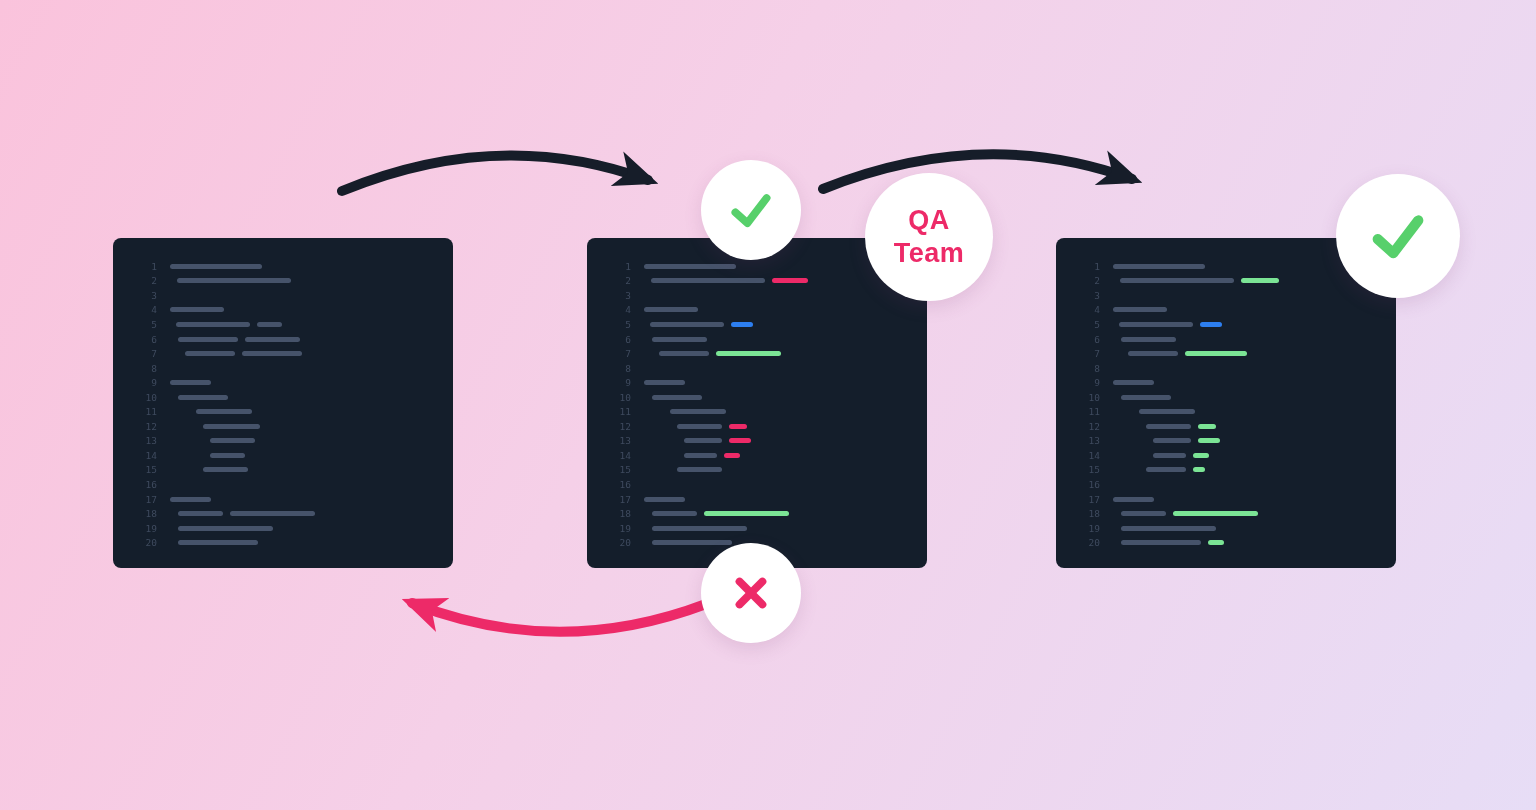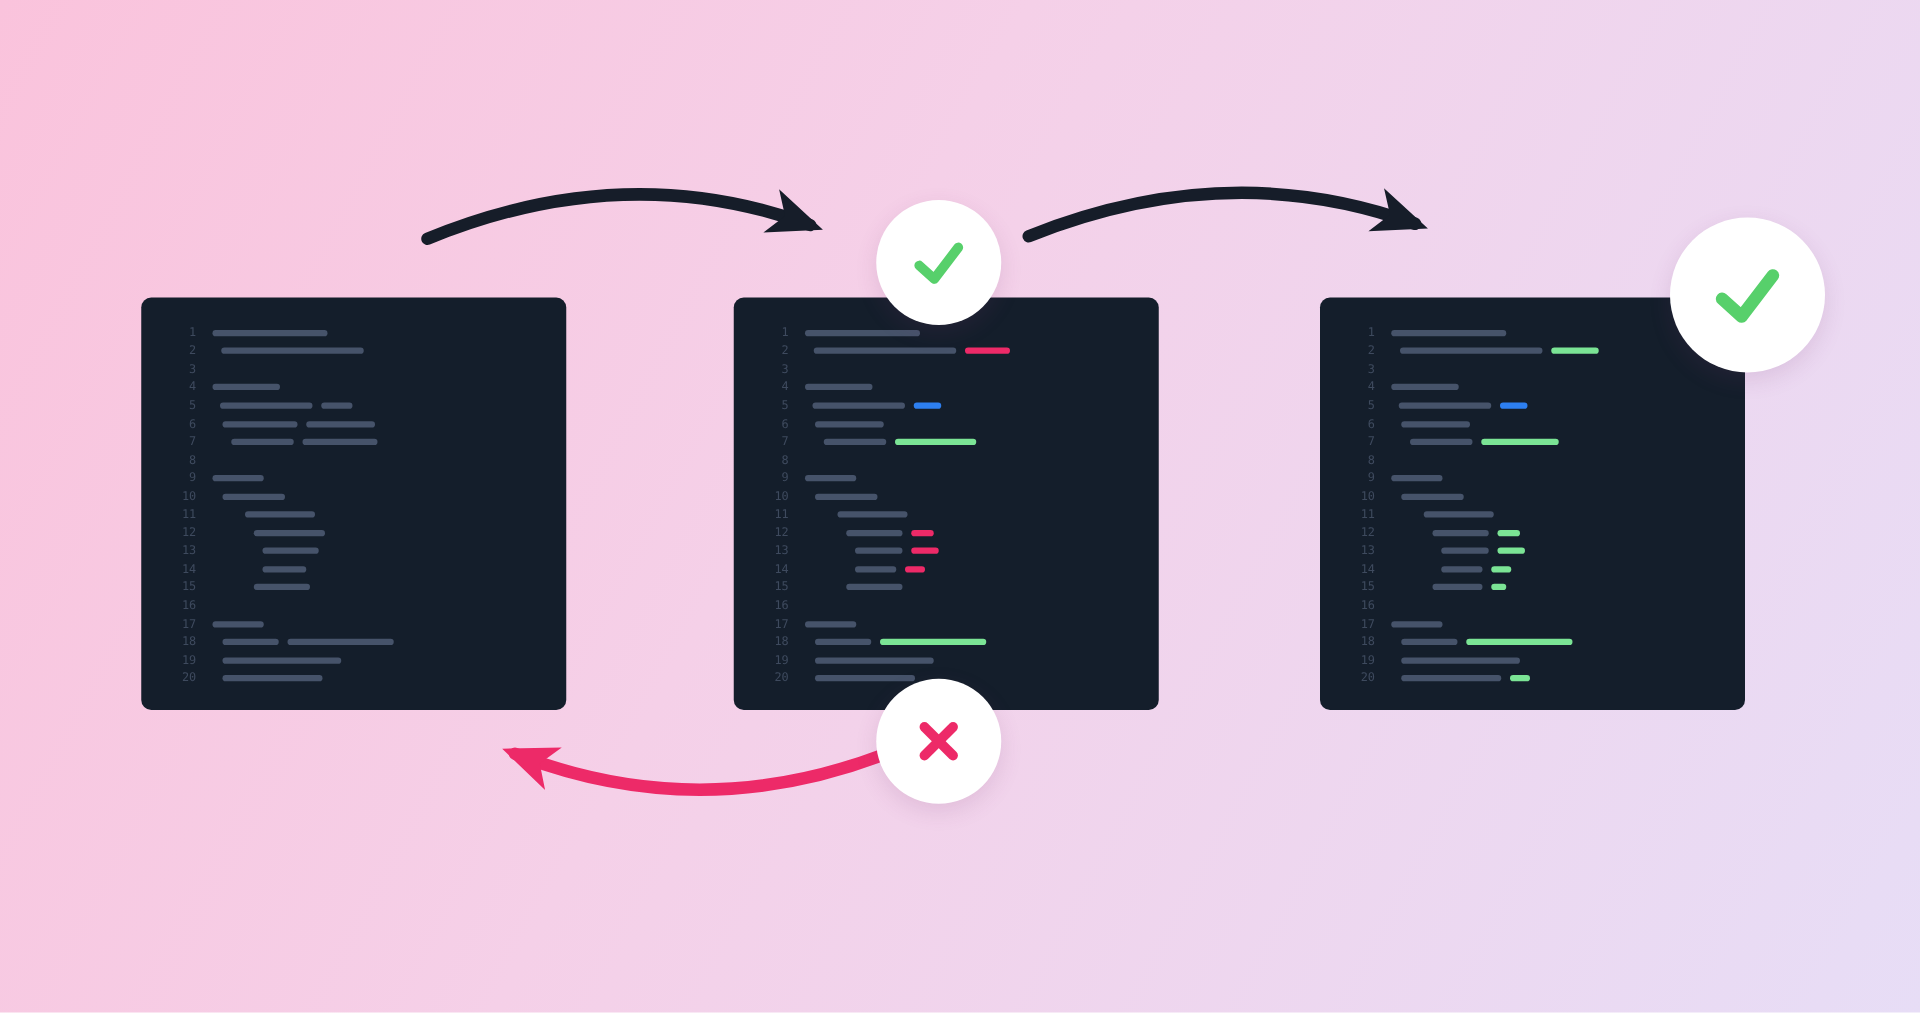--- a/index.html
+++ b/index.html
@@ -424,20 +424,26 @@
     <path d="M 823 189 Q 983 125 1132 179" fill="none" stroke="#161d29" stroke-width="10" stroke-linecap="round" marker-end="url(#ah-dark)"></path>
     <path d="M 706 604 Q 558 660 412 603" fill="none" stroke="#ed2a68" stroke-width="10" stroke-linecap="round" marker-end="url(#ah-pink)"></path>
   </svg>
 
   <div class="badge badge-check-1">
     <svg width="60" height="60" viewBox="0 0 100 100">
       <polyline points="24,54 44,72 76,30" fill="none" stroke="#57d06b" stroke-width="13" stroke-linecap="round" stroke-linejoin="round"></polyline>
     </svg>
   </div>
 
+  <div class="badge badge-qa">
+    <div class="qa-label" style="color:#ed2a68;">
+      <div>QA</div>
+      <div>Team</div>
+    </div>
+  </div>
 
   <div class="badge badge-check-2">
     <svg width="78" height="78" viewBox="0 0 100 100">
       <polyline points="24,54 44,72 76,30" fill="none" stroke="#57d06b" stroke-width="13" stroke-linecap="round" stroke-linejoin="round"></polyline>
     </svg>
   </div>
 
   <div class="badge badge-x">
     <svg width="52" height="52" viewBox="0 0 100 100">
       <line x1="28" y1="28" x2="72" y2="72" stroke="#ed2a68" stroke-width="15" stroke-linecap="round"></line>

